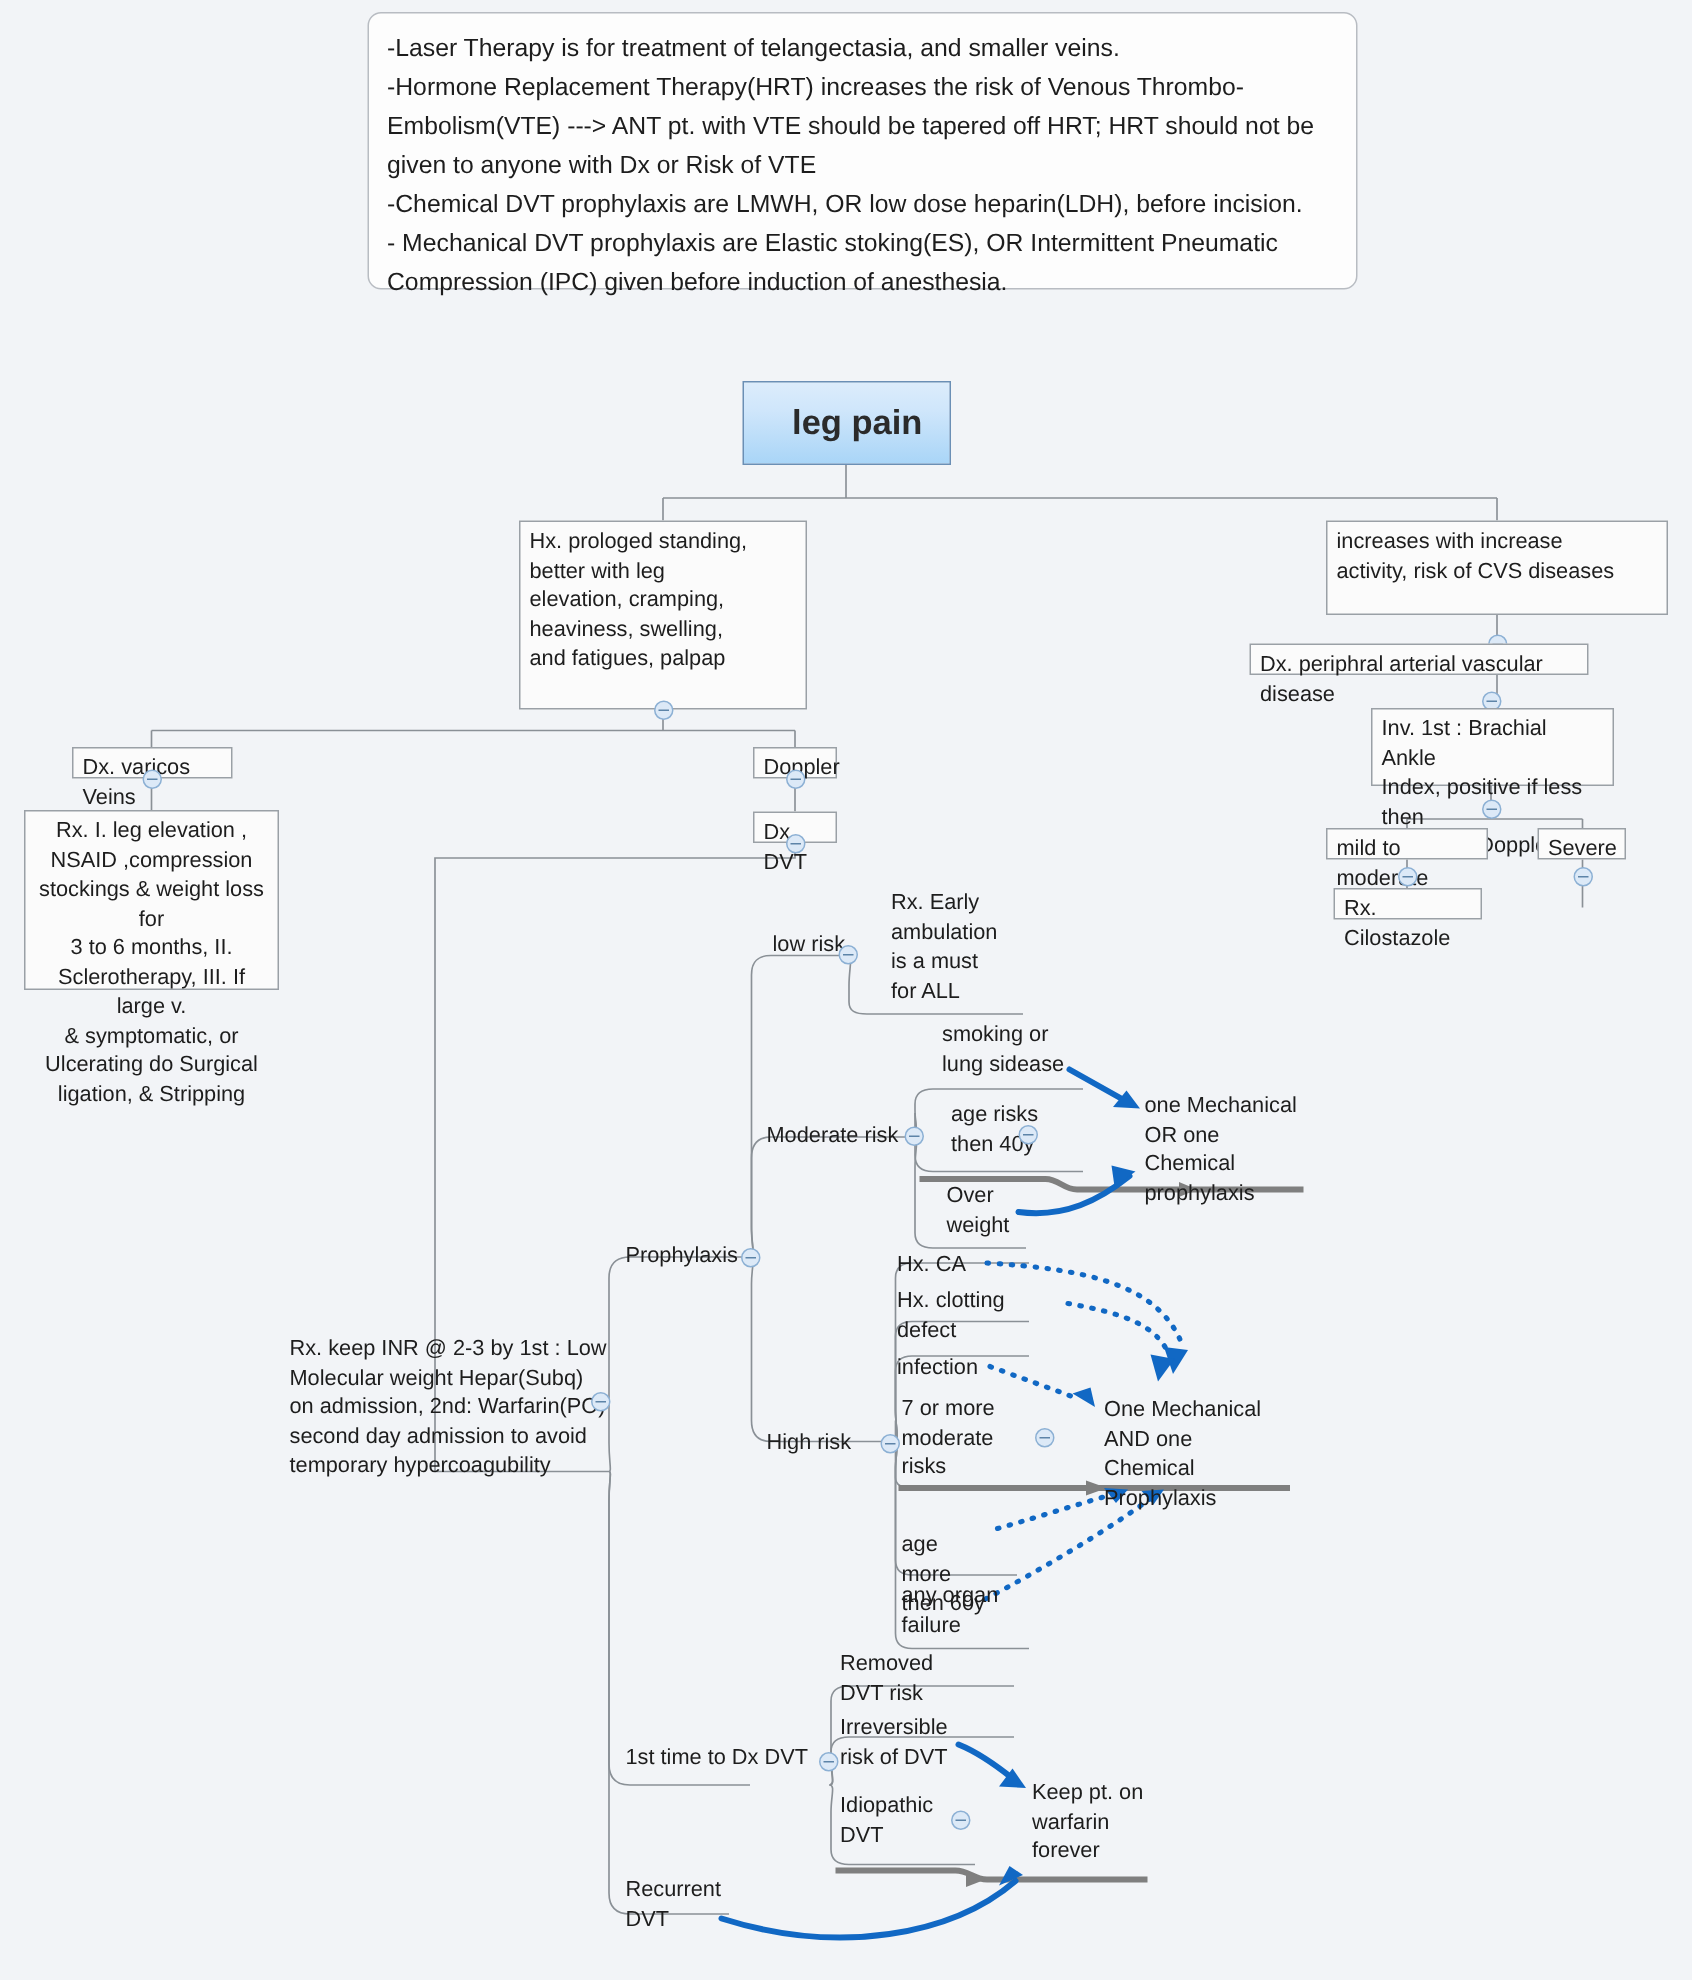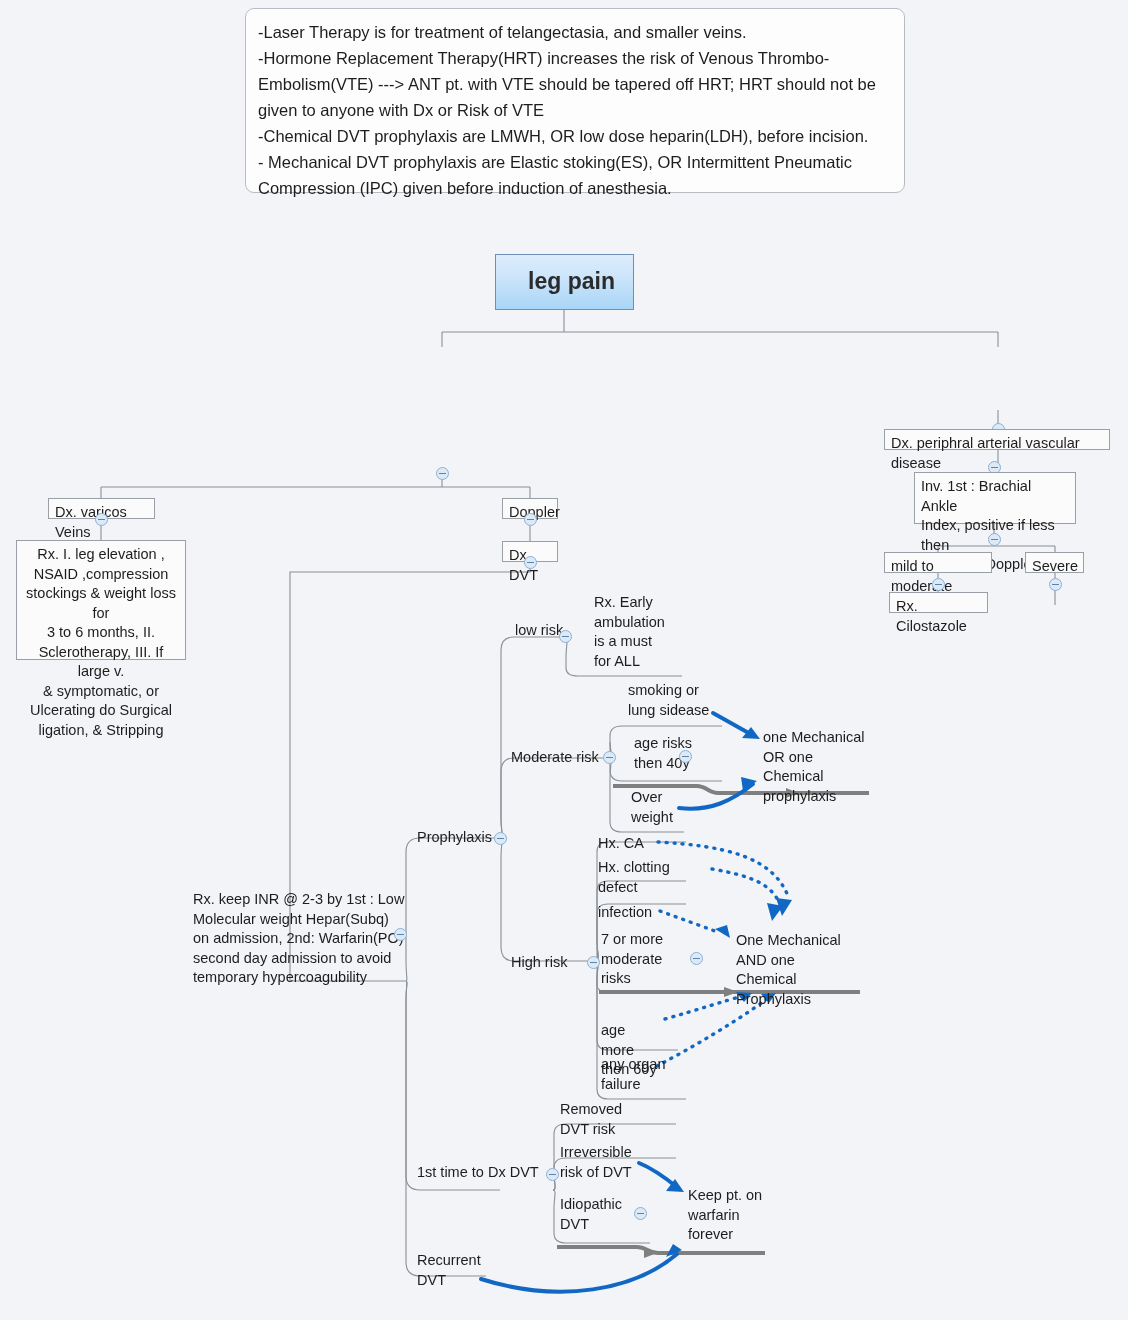--- a/index.html
+++ b/index.html
@@ -177,20 +177,25 @@
     </g>
   </svg>
 
   <div class="note" style="left:245px;top:8px;width:660px;height:185px;">-Laser Therapy is for treatment of telangectasia, and smaller veins.
 -Hormone Replacement Therapy(HRT) increases the risk of Venous Thrombo-Embolism(VTE) ---&gt; ANT pt. with VTE should be tapered off HRT; HRT should not be given to anyone with Dx or Risk of VTE
 -Chemical DVT prophylaxis are LMWH, OR low dose heparin(LDH), before incision.
 - Mechanical DVT prophylaxis are Elastic stoking(ES), OR Intermittent Pneumatic Compression (IPC) given before induction of anesthesia.</div>
 
   <div class="root" style="left:495px;top:254px;width:139px;height:56px;">leg pain</div>
 
+  <div class="node" style="left:346px;top:347px;width:192px;height:126px;">Hx. prologed standing,
+better with leg
+elevation, cramping,
+heaviness, swelling,
+and fatigues, palpap</div>
   <div class="collapse" style="left:436px;top:467px;"></div>
 
   <div class="node" style="left:48px;top:498px;width:107px;height:21px;">Dx. varicos Veins</div>
   <div class="collapse" style="left:95px;top:513px;"></div>
 
   <div class="node" style="left:16px;top:540px;width:170px;height:120px;text-align:center;">Rx. I. leg elevation ,
 NSAID ,compression
 stockings &amp; weight loss for
 3 to 6 months, II.
 Sclerotherapy, III. If large v.
@@ -278,23 +283,25 @@
 DVT</div>
   <div class="collapse" style="left:634px;top:1207px;"></div>
 
   <div class="plain" style="left:688px;top:1186px;width:82px;">Keep pt. on
 warfarin
 forever</div>
 
   <div class="plain" style="left:417px;top:1251px;width:72px;">Recurrent
 DVT</div>
 
+  <div class="node" style="left:884px;top:347px;width:228px;height:63px;">increases with increase
+activity, risk of CVS diseases</div>
   <div class="collapse" style="left:992px;top:423px;"></div>
 
-  <div class="node" style="left:884px;top:429px;width:226px;height:21px;">Dx. periphral arterial vascular disease</div>
+  <div class="node" style="left:833px;top:429px;width:226px;height:21px;">Dx. periphral arterial vascular disease</div>
   <div class="collapse" style="left:988px;top:461px;"></div>
 
   <div class="node" style="left:914px;top:472px;width:162px;height:52px;">Inv. 1st : Brachial Ankle
 Index, positive if less then
 0.9, 2nd : Doppler U/S</div>
   <div class="collapse" style="left:988px;top:533px;"></div>
 
   <div class="node" style="left:884px;top:552px;width:108px;height:21px;">mild to moderate</div>
   <div class="collapse" style="left:932px;top:578px;"></div>
 

